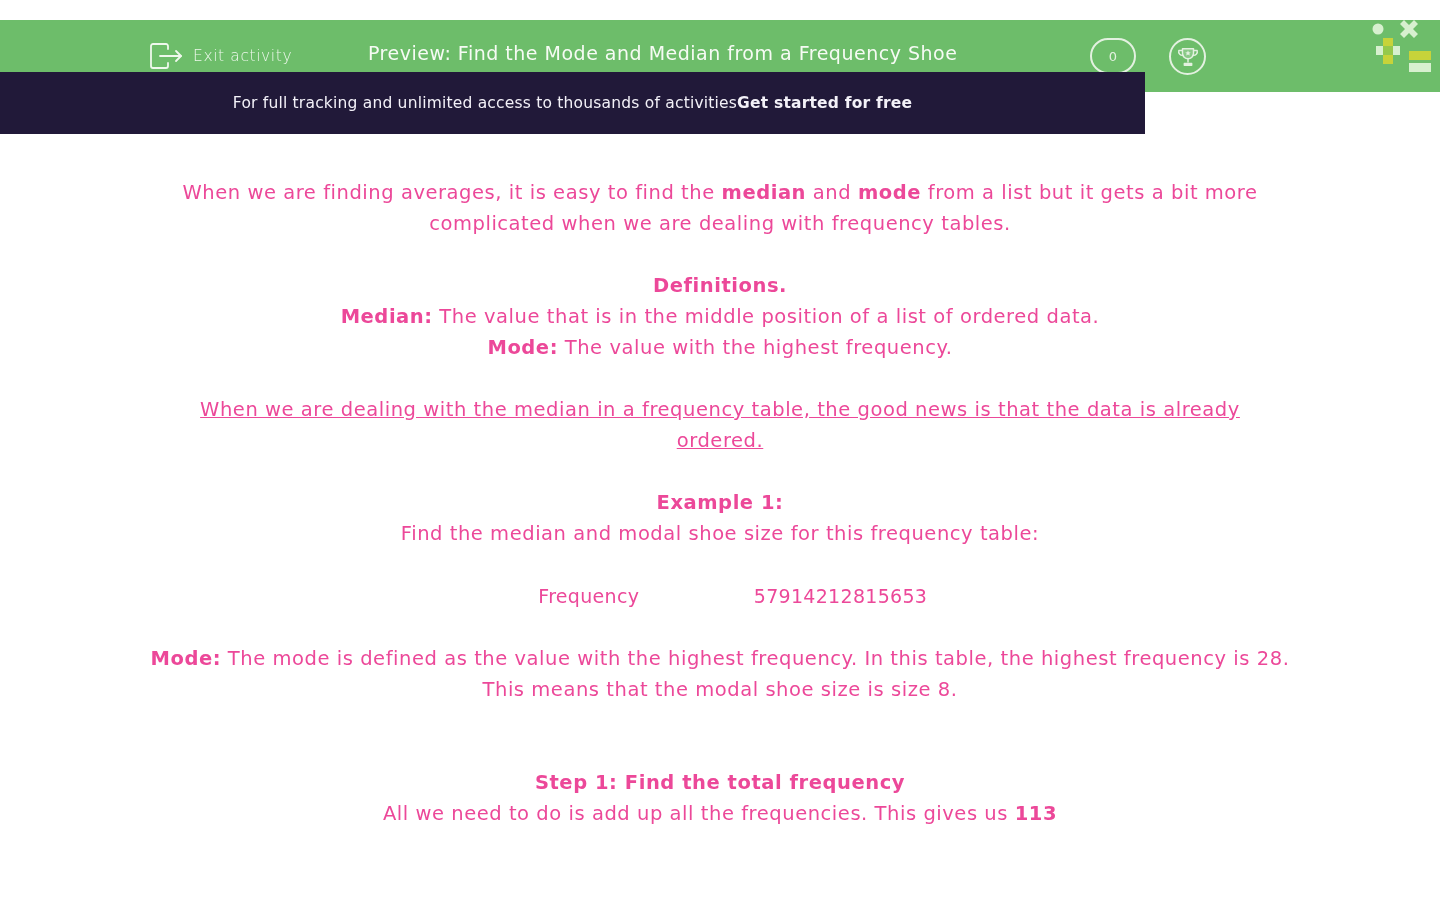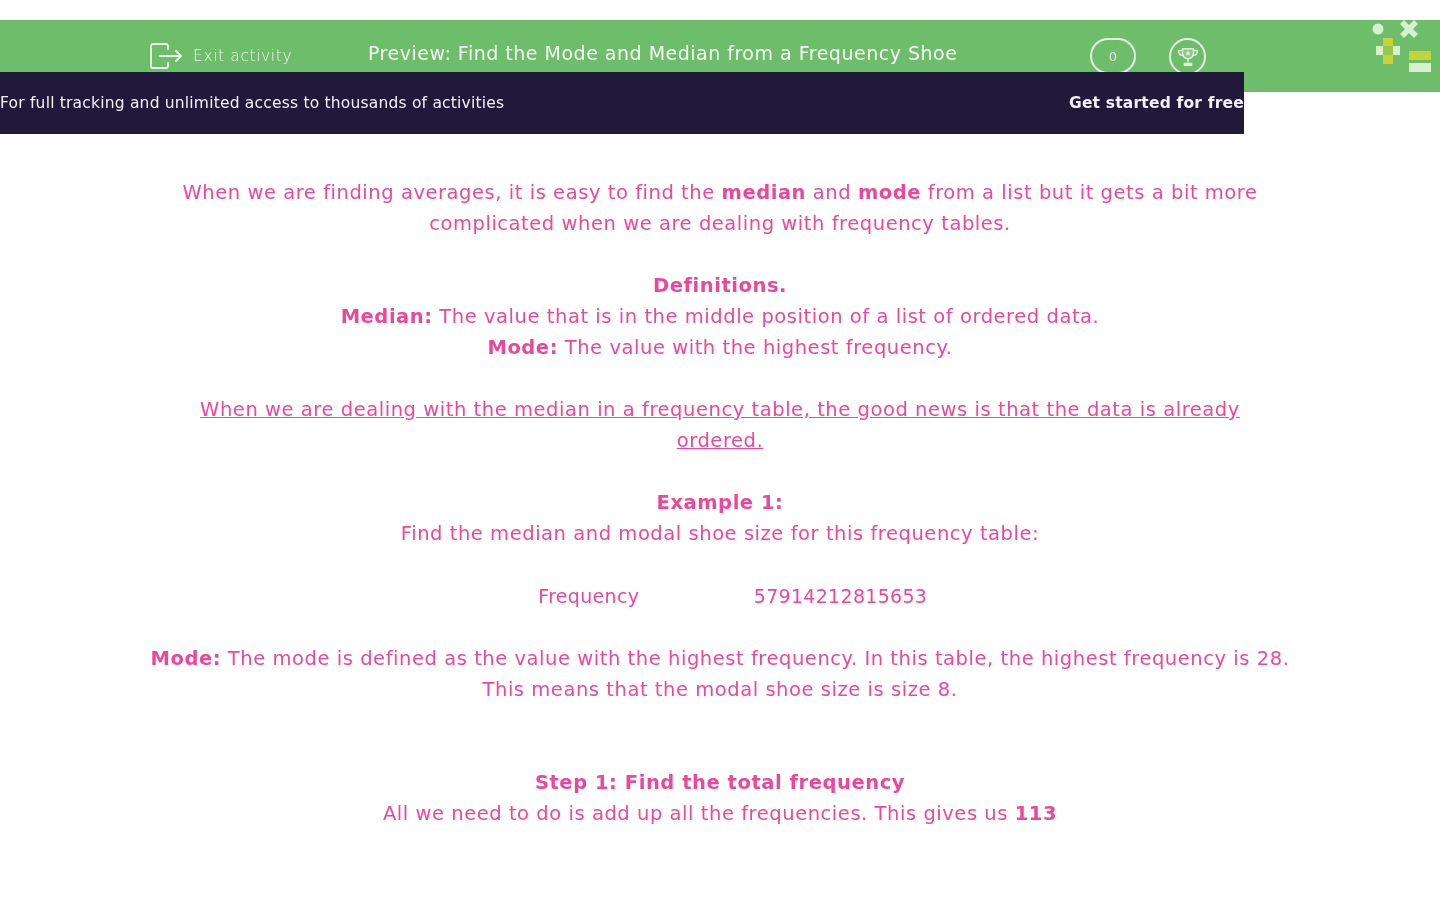--- a/index.html
+++ b/index.html
@@ -29,23 +29,23 @@
     }
     .trophy {
       position: absolute; left: 1169px; top: 18px; width: 37px; height: 37px;
       border: 2px solid #e3f1e0; border-radius: 50%;
       display: flex; align-items: center; justify-content: center;
     }
     .trophy svg { width: 22px; height: 22px; }
     .logo { position: absolute; left: 1366px; top: 0; width: 74px; height: 56px; }
 
     .banner {
-      position: absolute; left: 0; top: 72px; width: 1244px; height: 62px;
+      position: absolute; left: 0; top: 72px; width: 1145px; height: 62px;
       background: #211939; color: #f3f1f8;
-      display: flex; align-items: center; justify-content: space-between;
+      display: flex; align-items: center; justify-content: center;
       font-size: 15.5px; letter-spacing: 0.2px;
     }
     .banner .cta { font-weight: bold; cursor: pointer; }
 
     .content {
       position: absolute; left: 150px; top: 177px; width: 1140px;
       text-align: center; font-size: 19.5px; line-height: 31px; letter-spacing: 0.55px;
       color: #ec4899;
     }
     .content p { margin: 0; }

